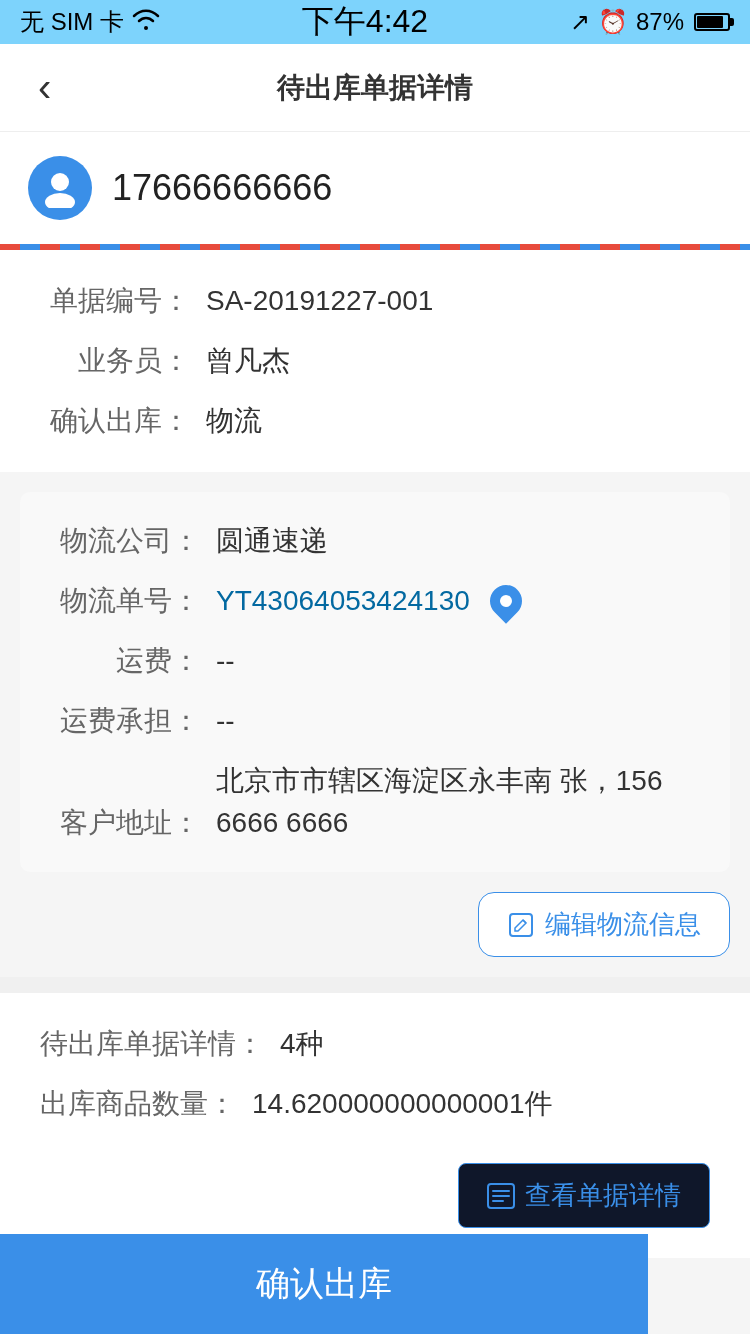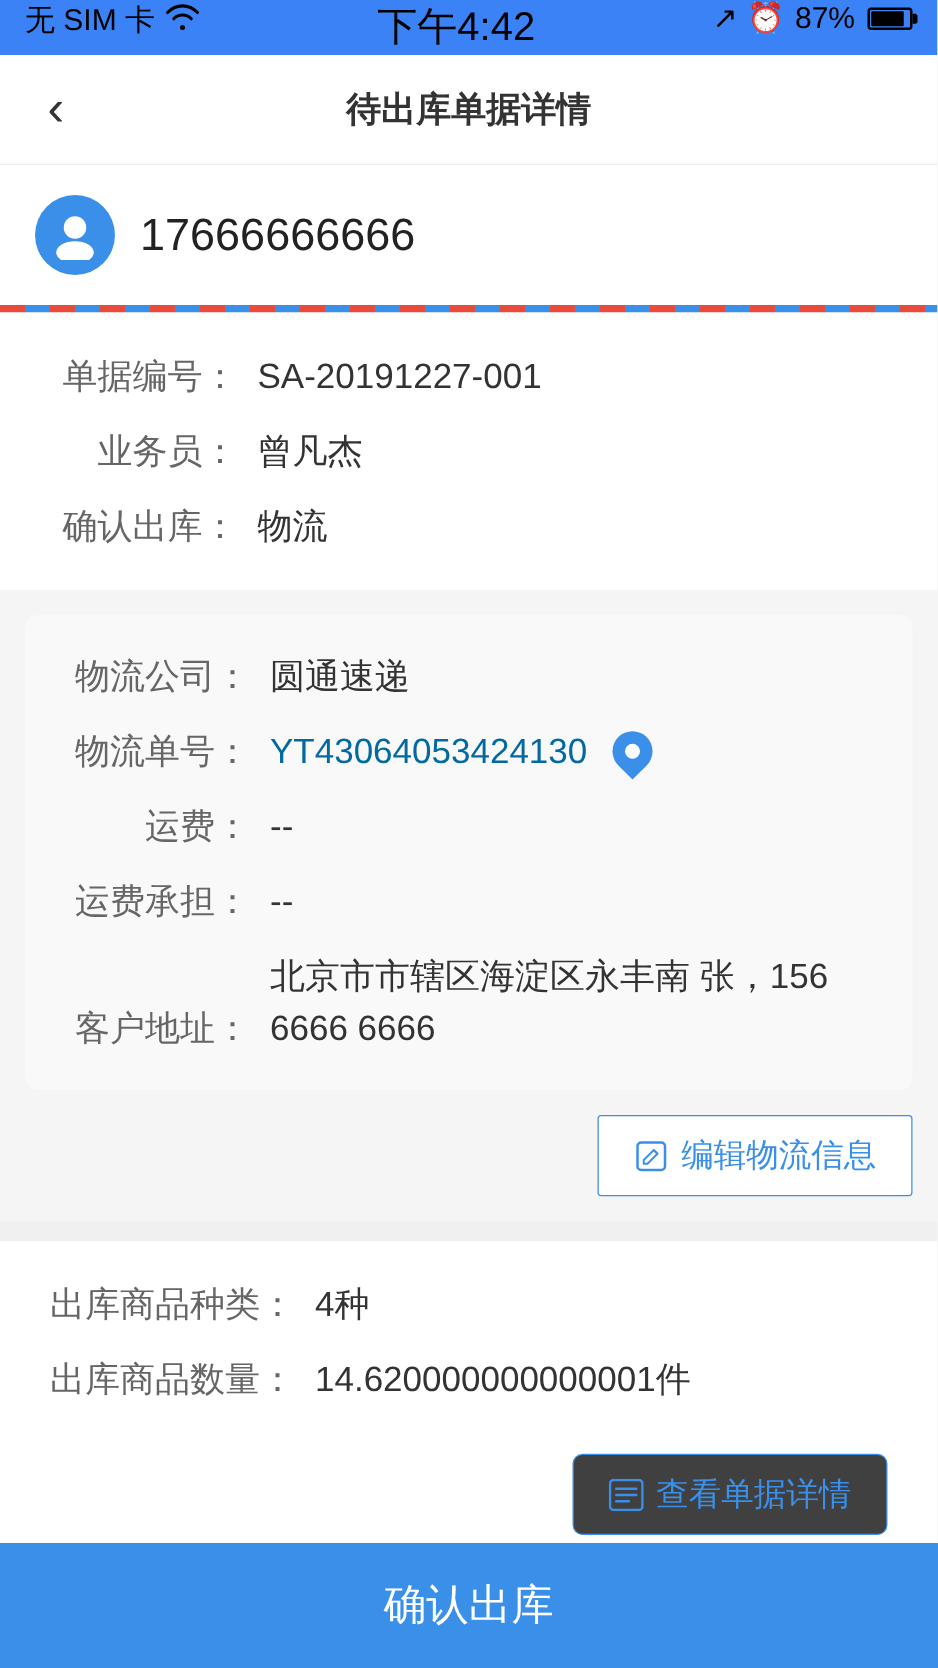--- a/index.html
+++ b/index.html
@@ -11,23 +11,23 @@
       font-family: -apple-system, "PingFang SC", "Helvetica Neue", Arial, sans-serif;
       font-size: 28px;
       color: #333;
       position: relative;
     }
 
     
     .status-bar {
       width: 750px;
       height: 44px;
-      background: #3b82f6;
-      display: flex;
-      align-items: flex-start;
+      background: #7dd3fc;
+      display: flex;
+      align-items: center;
       justify-content: space-between;
       padding: 0 20px;
       font-size: 24px;
       color: #000;
     }
     .status-left {
       display: flex;
       align-items: center;
       gap: 8px;
     }
@@ -204,21 +204,21 @@
       margin: 0 20px 20px 20px;
       padding: 28px 30px;
     }
 
     
     .edit-button {
       display: flex;
       align-items: center;
       gap: 10px;
       border: 1.5px solid #3a8fe8;
-      border-radius: 3px;
+      border-radius: 16px;
       padding: 14px 28px;
       color: #3a8fe8;
       font-size: 26px;
       background: #fff;
       cursor: pointer;
       float: right;
       margin: 0 20px 20px 0;
     }
     .edit-icon-box {
       width: 28px;
@@ -244,32 +244,32 @@
     
     .view-detail-button {
       display: flex;
       align-items: center;
       gap: 10px;
       border: 1.5px solid #3a8fe8;
       border-radius: 8px;
       padding: 14px 28px;
       color: #3a8fe8;
       font-size: 26px;
-      background: #404040;
+      background: #0f172a;
       cursor: pointer;
       float: right;
       margin-top: 20px;
     }
 
     
     .confirm-area {
       position: fixed;
       bottom: 0;
       left: 0;
-      width: 750px;
+      width: 648px;
       background: #3a8fe8;
       height: 100px;
       display: flex;
       align-items: center;
       justify-content: center;
     }
     .confirm-btn {
       color: #fff;
       font-size: 34px;
       font-weight: 500;
@@ -386,21 +386,21 @@
         </svg>
       </span>
       <span>编辑物流信息</span>
     </button>
   </div>
 
   <div class="section-divider"></div>
 
   <div class="goods-section">
     <div class="info-row">
-      <span class="info-label">出库商品种类：</span>
+      <span class="info-label">待出库单据详情：</span>
       <span class="info-value">4种</span>
     </div>
     <div class="info-row">
       <span class="info-label">出库商品数量：</span>
       <span class="info-value">14.620000000000001件</span>
     </div>
 
     <div class="clearfix">
       <button class="view-detail-button">
         <span class="edit-icon-box">

